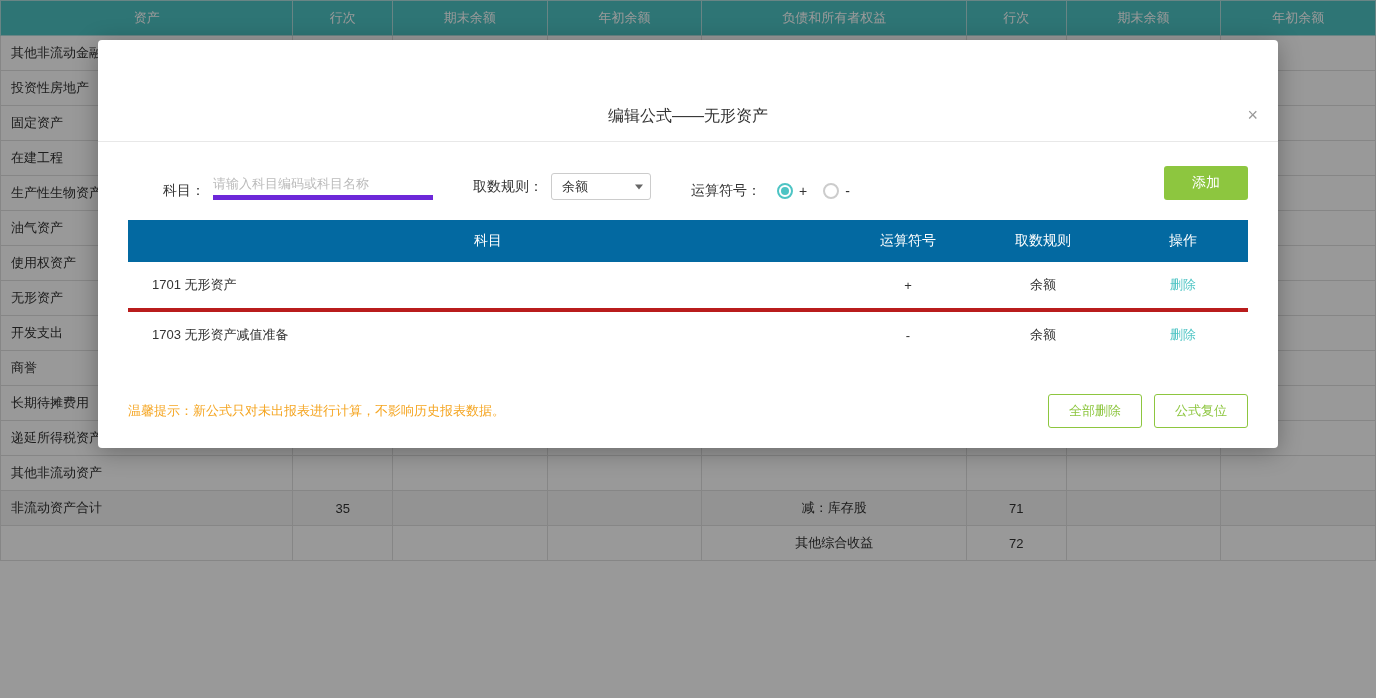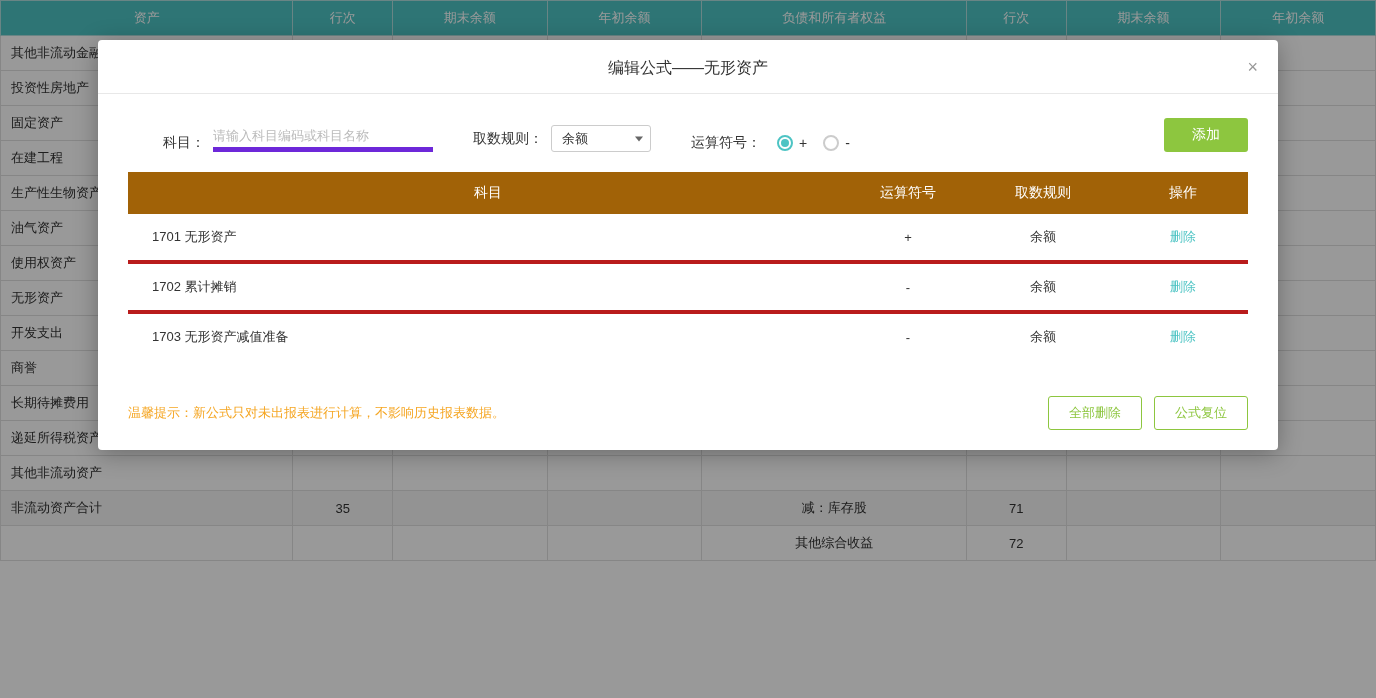--- a/index.html
+++ b/index.html
@@ -69,20 +69,21 @@
       max-height: 620px;
       position: relative;
       box-shadow: 0 4px 24px rgba(0,0,0,0.3);
     }
 
     .modal-header {
       padding: 18px 24px 14px;
       border-bottom: 1px solid #e8e8e8;
       text-align: center;
       position: relative;
+      margin-top: 48px;
     }
 
     .modal-title {
       font-size: 16px;
       color: #333;
       font-weight: 500;
     }
 
     .modal-close {
       position: absolute;
@@ -230,21 +231,21 @@
     }
 
     
     .data-table {
       width: 100%;
       border-collapse: collapse;
       margin-top: 4px;
     }
 
     .data-table thead tr {
-      background: #a16207;
+      background: #0369a1;
     }
 
     .data-table thead th {
       color: #fff;
       padding: 12px 16px;
       font-weight: normal;
       text-align: center;
       font-size: 14px;
     }
 
@@ -531,28 +532,20 @@
         <tbody>
           <tr>
             <td>1701 无形资产</td>
             <td>+</td>
             <td>余额</td>
             <td>
               <button class="btn-delete">删除</button>
             </td>
           </tr>
           <tr>
-            <td>1702 累计摊销</td>
-            <td>-</td>
-            <td>余额</td>
-            <td>
-              <button class="btn-delete">删除</button>
-            </td>
-          </tr>
-          <tr>
             <td>1703 无形资产减值准备</td>
             <td>-</td>
             <td>余额</td>
             <td>
               <button class="btn-delete">删除</button>
             </td>
           </tr>
         </tbody>
       </table>
     </div>

